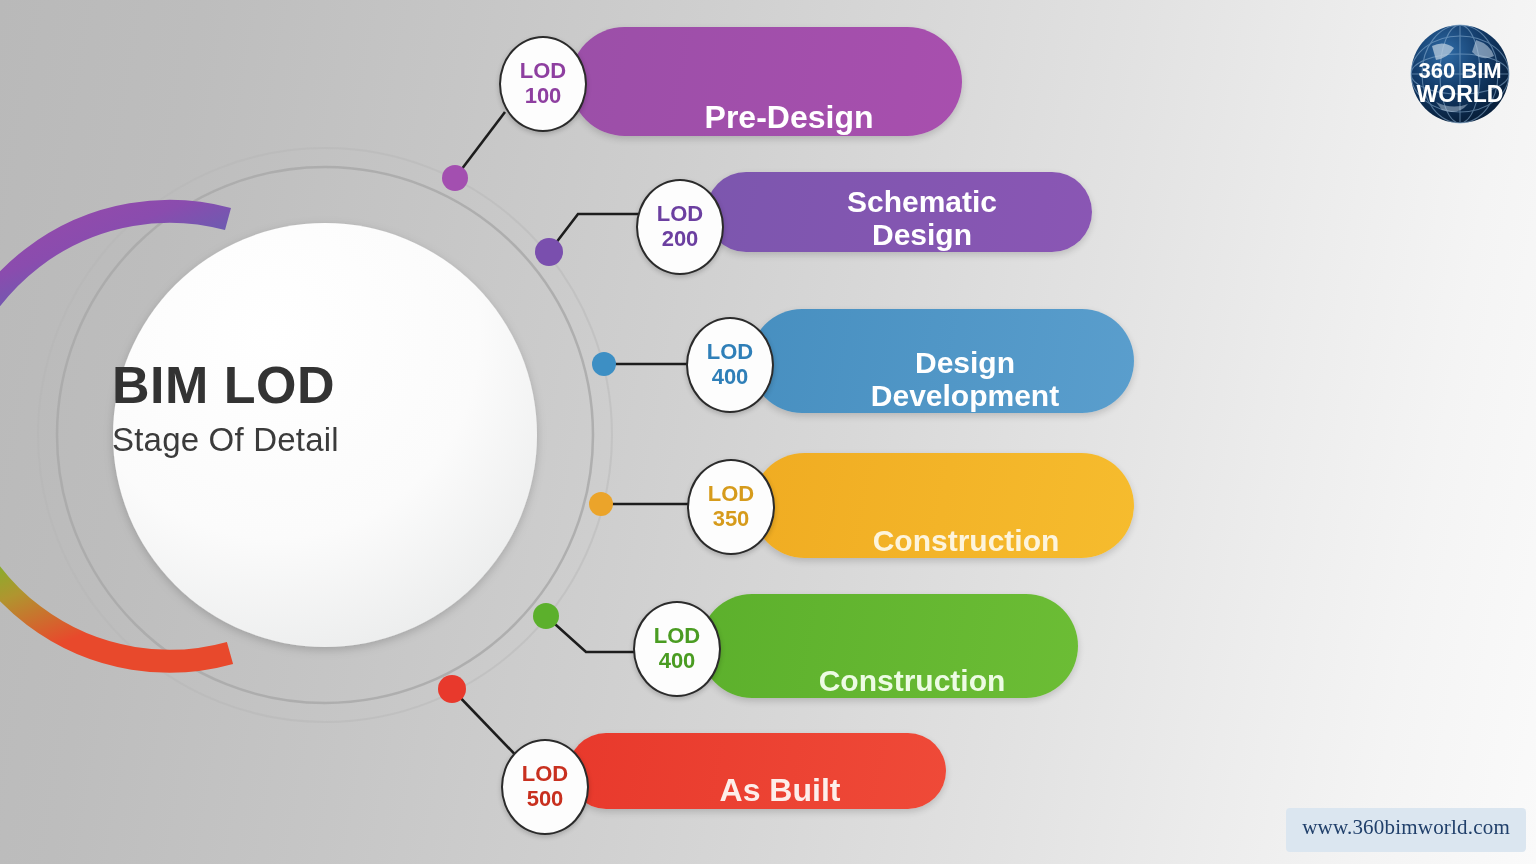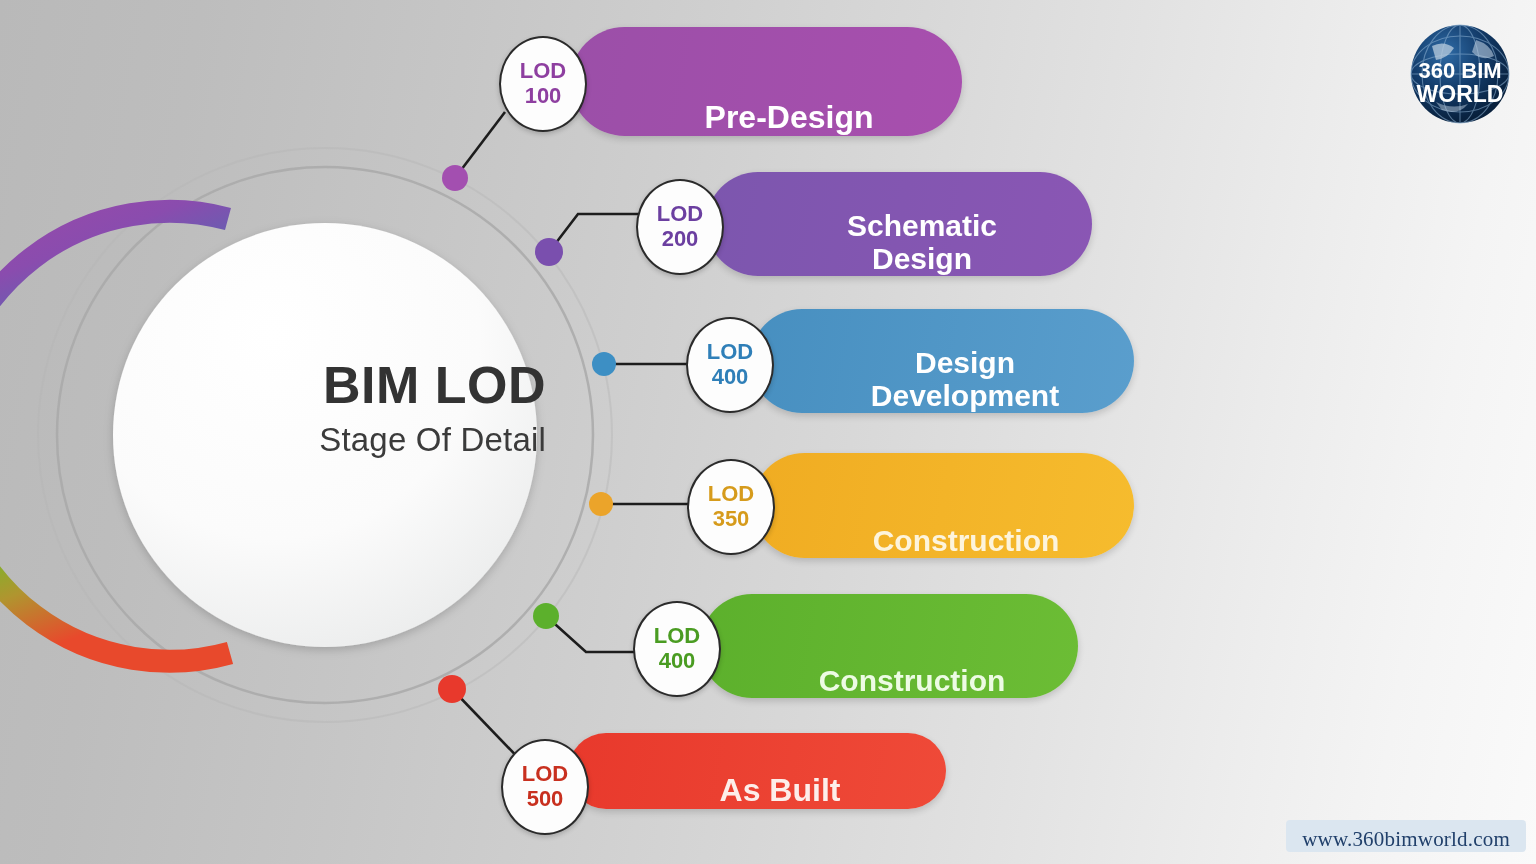--- a/index.html
+++ b/index.html
@@ -9,22 +9,22 @@
     background:linear-gradient(100deg,#b9b9b9 0%,#bdbdbd 12%,#c6c6c6 28%,#cfcfcf 42%,#d8d8d8 55%,#e2e2e2 68%,#ececec 80%,#f4f4f4 90%,#fafafa 100%);
     position:relative;
   }
   #stage{position:absolute;left:0;top:0;width:1536px;height:864px;}
 
   
   svg.layer{position:absolute;left:0;top:0;width:1536px;height:864px;pointer-events:none;}
 
   
   .center-text{
-    position:absolute;left:96px;top:358px;width:450px;
-    text-align:right;pointer-events:none;
+    position:absolute;left:112px;top:358px;width:450px;
+    text-align:left;pointer-events:none;
   }
   .center-title{
     font-size:52px;font-weight:bold;color:#333333;letter-spacing:.5px;
     line-height:1.05;
   }
   .center-sub{
     font-size:33px;font-weight:normal;color:#3b3b3b;letter-spacing:.2px;
     margin-top:10px;line-height:1.05;
   }
 
@@ -50,21 +50,21 @@
   .logo{
     position:absolute;right:18px;top:16px;width:116px;height:116px;
   }
   .logo svg{width:116px;height:116px;display:block;}
 
   
   .url{
     position:absolute;right:10px;bottom:12px;
     background:#dbe6f0;color:#21406b;
     font-family:"Liberation Serif", serif;font-size:21px;
-    padding:7px 16px 0 16px;border-radius:4px;letter-spacing:.2px;
+    padding:7px 16px 12px 16px;border-radius:4px;letter-spacing:.2px;
   }
 </style>
 </head>
 <body>
 
 <div id="stage">
 
   <svg class="layer" viewBox="0 0 1536 864">
     <defs>
       <linearGradient id="ringGrad" x1="0" y1="0" x2="0.25" y2="1">
@@ -126,21 +126,21 @@
   <div id="stage-layer">
       <div class="pill" style="left: 570px; top: 27px; width: 392px; height: 109px; font-size: 32px; color: rgb(255, 255, 255); background: linear-gradient(100deg, rgb(155, 79, 168) 0%, rgb(168, 79, 174) 100%);">
         <span>
           <div>Pre-Design</div>
         </span>
       </div>
       <div class="badge" style="left: 499px; top: 36px; color: rgb(142, 63, 160);">
         <div>LOD</div>
         <div>100</div>
       </div>
-      <div class="pill" style="left: 706px; top: 172px; width: 386px; height: 104px; font-size: 30px; color: rgb(255, 255, 255); background: linear-gradient(100deg, rgb(124, 86, 174) 0%, rgb(138, 86, 180) 100%);">
+      <div class="pill" style="left: 706px; top: 172px; width: 386px; height: 80px; font-size: 30px; color: rgb(255, 255, 255); background: linear-gradient(100deg, rgb(124, 86, 174) 0%, rgb(138, 86, 180) 100%);">
         <span>
           <div>Schematic</div>
           <div>Design</div>
         </span>
       </div>
       <div class="badge" style="left: 636px; top: 179px; color: rgb(107, 63, 160);">
         <div>LOD</div>
         <div>200</div>
       </div>
       <div class="pill" style="left: 750px; top: 309px; width: 384px; height: 104px; font-size: 30px; color: rgb(255, 255, 255); background: linear-gradient(100deg, rgb(71, 143, 192) 0%, rgb(90, 158, 205) 100%);">

